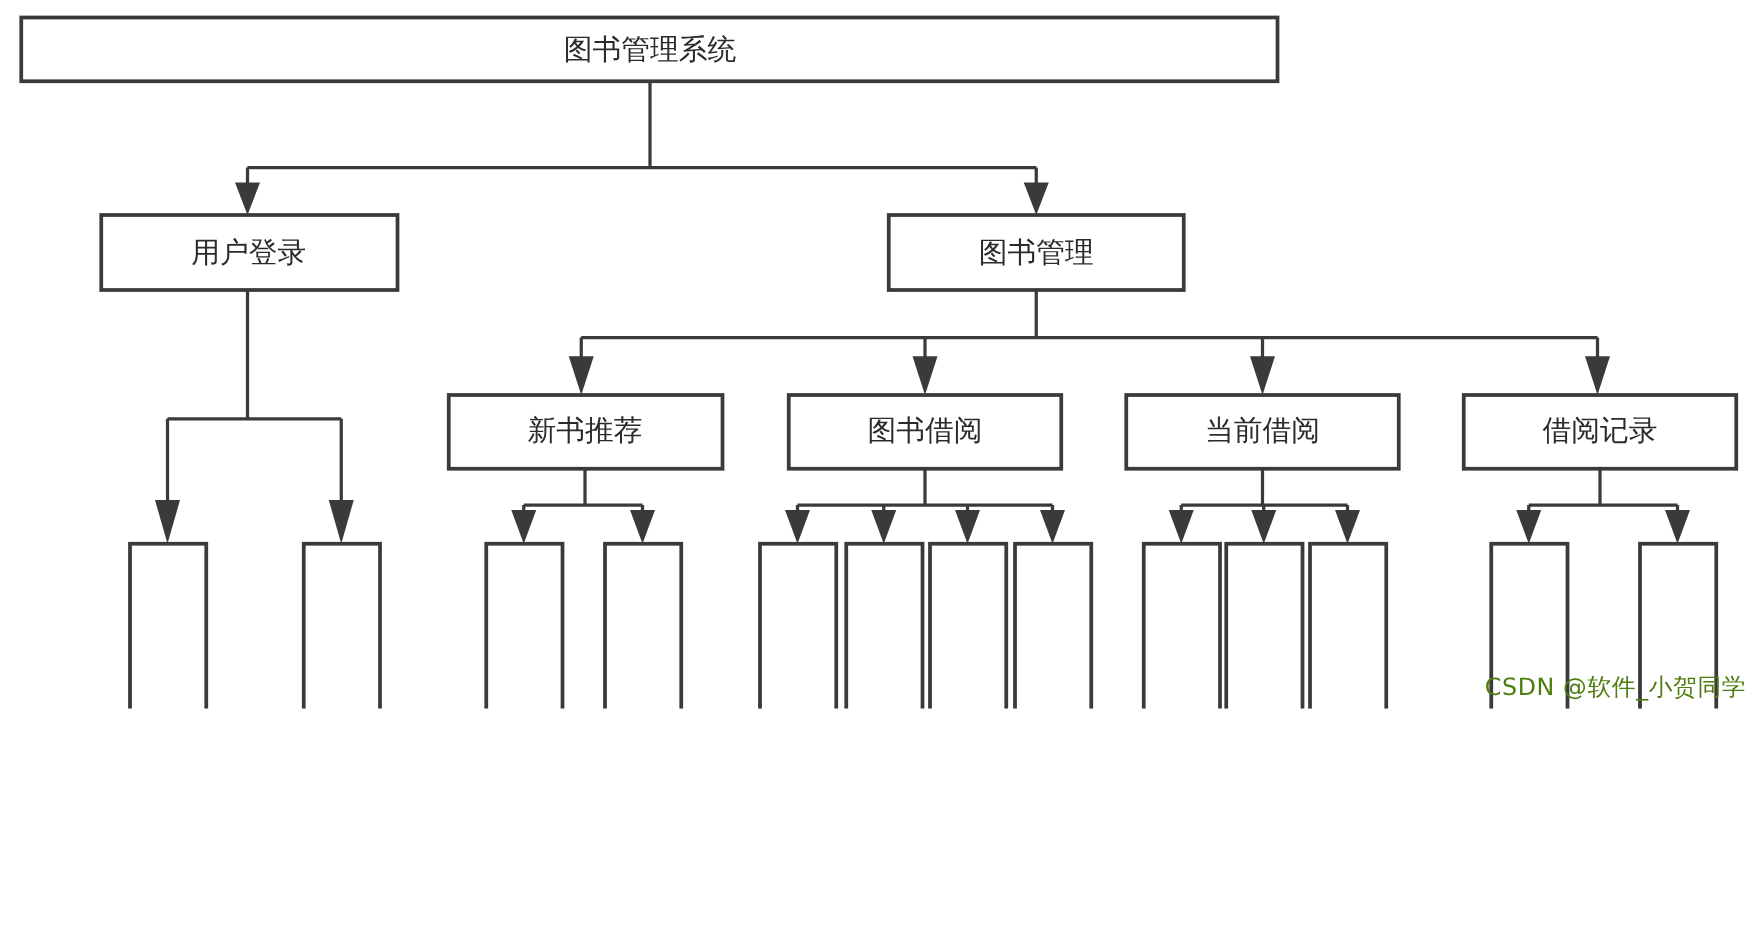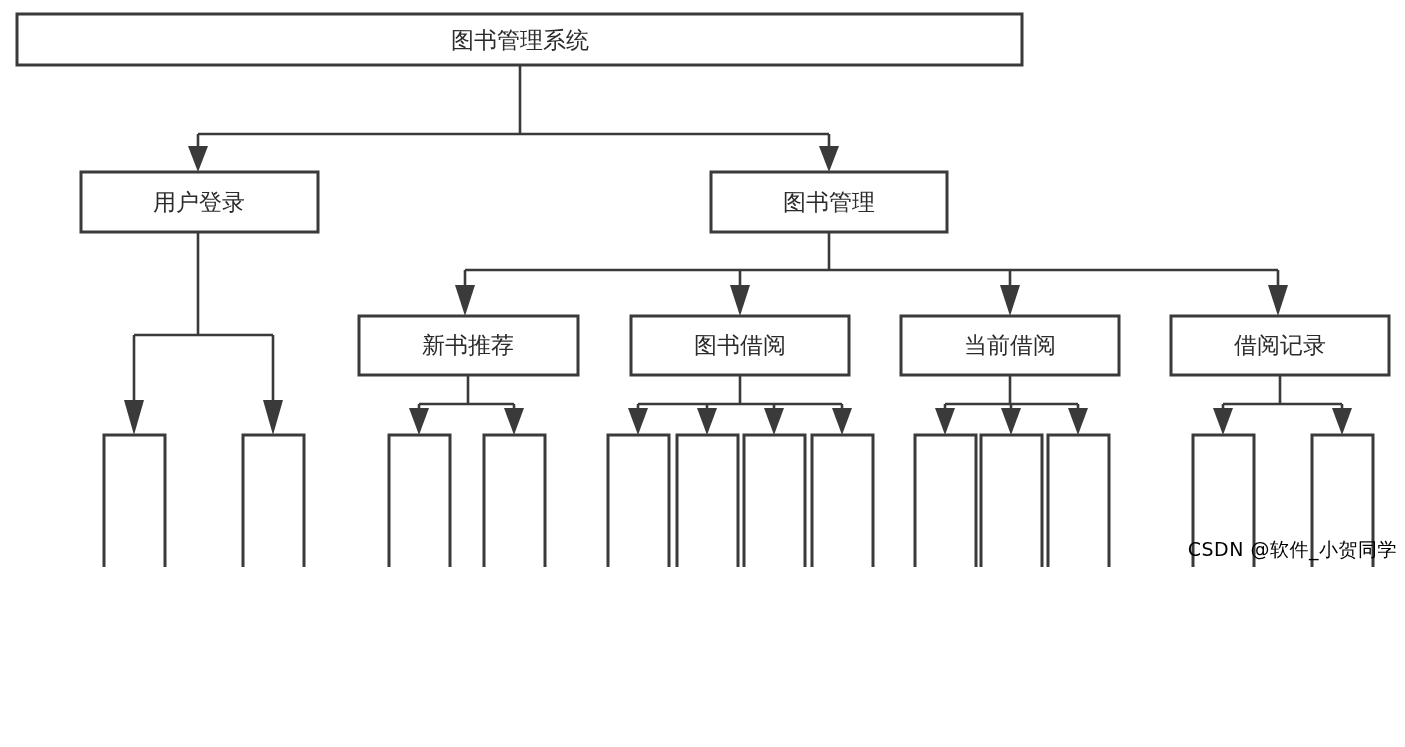--- a/index.html
+++ b/index.html
@@ -67,21 +67,21 @@
     letter-spacing: 2px;
     color: #2b2b2b;
     white-space: nowrap;
   }
   .watermark {
     position: absolute;
     right: 8px;
     bottom: 4px;
     font-family: "DejaVu Sans", "Liberation Sans", sans-serif;
     font-size: 19px;
-    color: #000000;
+    color: #4d7c0f;
     letter-spacing: 0.5px;
     white-space: nowrap;
   }
 </style>
 </head>
 <body>
 
 <div id="stage">
 
   <svg class="diagram" viewBox="0 0 1405 747">

